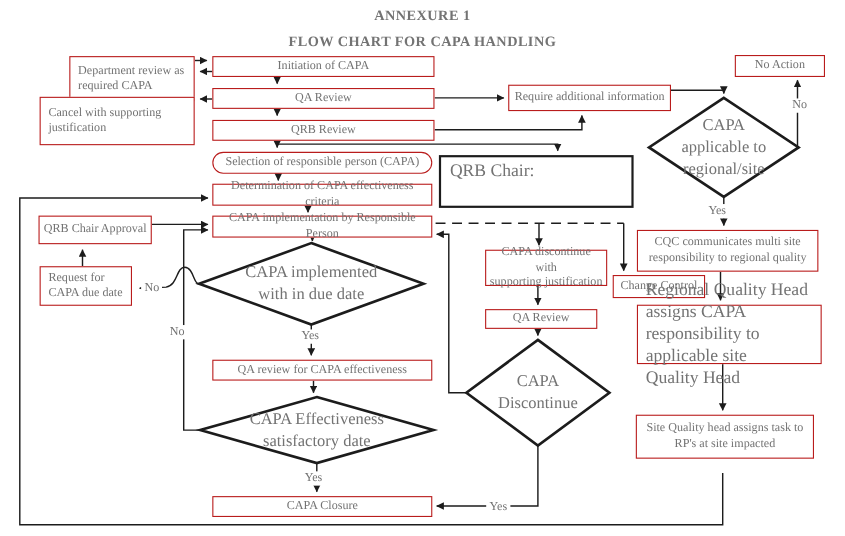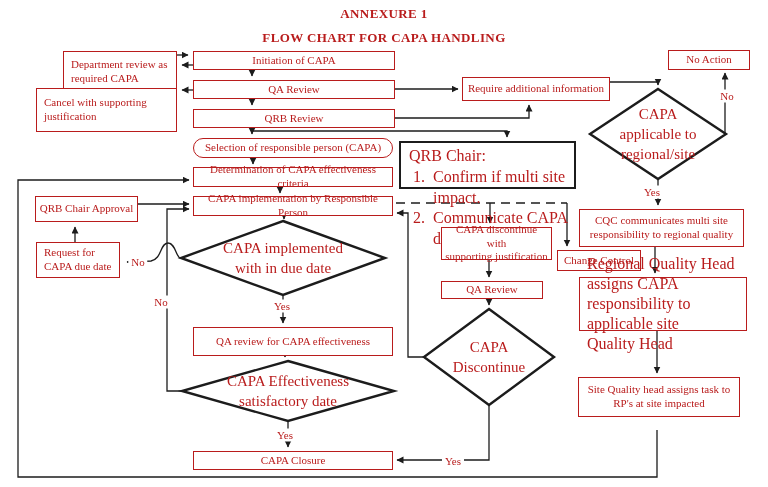--- a/index.html
+++ b/index.html
@@ -1,17 +1,17 @@
 <!DOCTYPE html>
 <html><head>
 <meta charset="utf-8">
 <style>
   html,body{margin:0;padding:0;background:#fff;}
   .canvas{position:relative;width:768px;height:487px;background:#ffffff;overflow:hidden;
-          font-family:"Liberation Serif", serif;color:#b91c1c;}
+          font-family:"Liberation Serif", serif;color:#737373;}
   .title{position:absolute;left:0;width:768px;text-align:center;font-weight:bold;
          font-size:13px;letter-spacing:.4px;}
   svg.wires{position:absolute;left:0;top:0;width:768px;height:487px;}
   .box{position:absolute;box-sizing:border-box;border:1px solid #b91c1c;background:#fff;
        display:flex;align-items:center;justify-content:center;text-align:center;
        font-size:11px;line-height:1.25;padding:1px 3px;}
   .box.leftal{justify-content:flex-start;text-align:left;padding-left:7px;padding-right:3px;}
   .box.thin{border-width:1.5px;}
   .prelines{white-space:pre-line;}
   .dlabel{position:absolute;display:flex;align-items:center;justify-content:center;
@@ -97,31 +97,27 @@
 justification</div>
   <div class="box thin" style="left:462px;top:77px;width:148px;height:24px;">Require additional information</div>
   <div class="box" style="left:668px;top:50px;width:82px;height:20px;">No Action</div>
 
   <div class="box" style="left:193px;top:138px;width:200px;height:20px;border-radius:10px;">Selection of responsible person (CAPA)</div>
   <div class="box" style="left:193px;top:167px;width:200px;height:20px;">Determination of CAPA effectiveness criteria</div>
   <div class="box" style="left:193px;top:196px;width:200px;height:20px;">CAPA implementation by Responsible Person</div>
 
   <div class="notebox" style="left:399px;top:141px;width:177px;height:48px;">
     <div>QRB Chair:</div>
-    <ol>
-      <li>Confirm if multi site impact.</li>
-      <li>Communicate CAPA details to CQC</li>
-    </ol>
   </div>
 
   <div class="box" style="left:35px;top:196px;width:103px;height:26px;">QRB Chair Approval</div>
   <div class="box leftal prelines" style="left:36px;top:242px;width:84px;height:36px;">Request for
 CAPA  due date</div>
 
-  <div class="box" style="left:193px;top:327px;width:200px;height:29px;">QA review for CAPA effectiveness</div>
+  <div class="box" style="left:193px;top:327px;width:200px;height:19px;">QA review for CAPA effectiveness</div>
   <div class="box" style="left:193px;top:451px;width:200px;height:19px;">CAPA Closure</div>
 
   <div class="box prelines" style="left:441px;top:227px;width:111px;height:33px;">CAPA discontinue with
 supporting justification</div>
   <div class="box" style="left:441px;top:281px;width:102px;height:18px;">QA Review</div>
 
   <div class="box prelines" style="left:579px;top:209px;width:165px;height:38px;">CQC communicates multi site
 responsibility to regional quality</div>
   <div class="box" style="left:557px;top:250px;width:84px;height:21px;">Change Control</div>
   <div class="box leftal prelines" style="left:579px;top:277px;width:168px;height:54px;font-size:16px;">Regional Quality Head assigns CAPA

